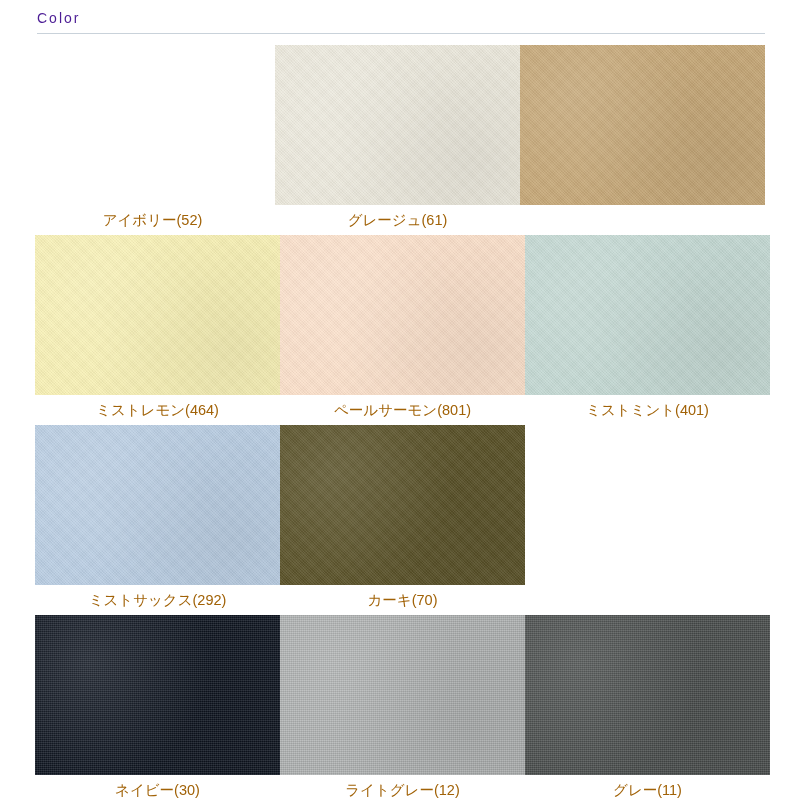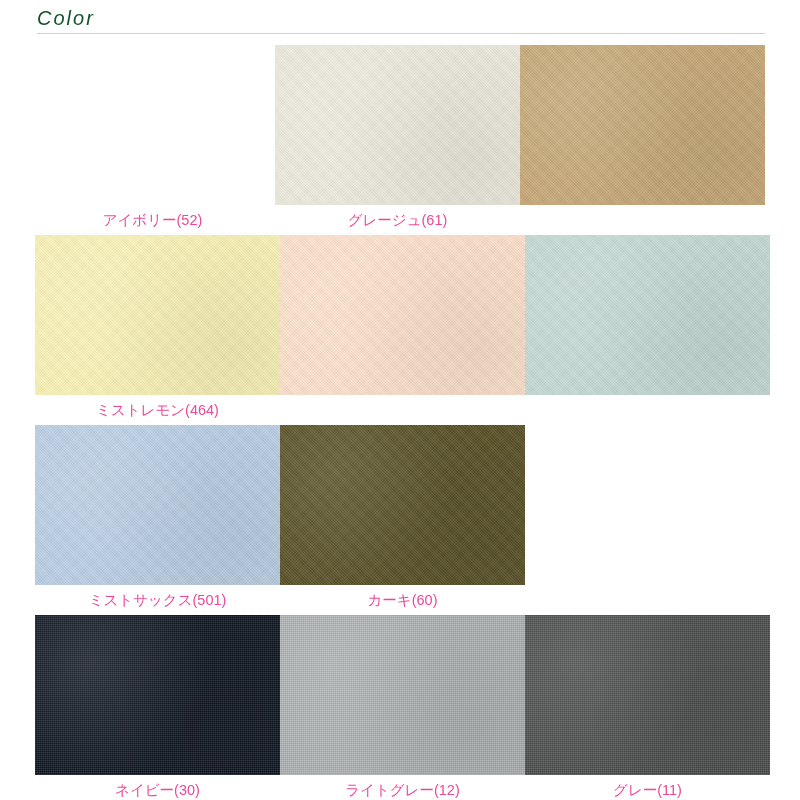--- a/index.html
+++ b/index.html
@@ -28,27 +28,26 @@
     top: 6px;
     width: 728px;
     height: 28px;
     border-bottom: 1px solid #c9d2da;
     box-sizing: border-box;
   }
   .section-title {
     position: absolute;
     left: 0;
     top: 0;
-    font-size: 20px;
+    font-size: 14px;
     letter-spacing: 2.0px;
-    color: #14532d;
+    color: #4c1d95;
     font-weight: 400;
     line-height: 24px;
     white-space: nowrap;
-    font-style: italic;
   }
 
   
   .swatch-grid {
     position: absolute;
     left: 0;
     top: 45px;
     width: 800px;
   }
   .swatch-row {
@@ -100,21 +99,21 @@
   .swatch-chip.heather::before {
     background-image:
       repeating-linear-gradient(0deg, rgba(255,255,255,0.10) 0px, rgba(255,255,255,0.10) 1px, rgba(0,0,0,0.07) 1px, rgba(0,0,0,0.07) 2px),
       repeating-linear-gradient(90deg, rgba(255,255,255,0.07) 0px, rgba(255,255,255,0.07) 1px, rgba(0,0,0,0.055) 1px, rgba(0,0,0,0.055) 2px);
     opacity: 0.9;
   }
 
   .swatch-label {
     text-align: center;
     font-size: 14.5px;
-    color: #ec4899;
+    color: #a16207;
     line-height: 30px;
     height: 30px;
     white-space: nowrap;
     font-family: "Liberation Sans", "DejaVu Sans", sans-serif;
   }
 </style>
 </head>
 <body>
 
 <div class="page">
@@ -137,33 +136,35 @@
           <div class="swatch-label">アイボリー(52)</div>
         </div>
       </div>
       <div class="swatch-row row-2">
         <div class="swatch-cell">
           <div class="swatch-chip" style="background: rgb(248, 241, 182);"></div>
           <div class="swatch-label">ミストレモン(464)</div>
         </div>
         <div class="swatch-cell">
           <div class="swatch-chip" style="background: rgb(251, 224, 203);"></div>
+          <div class="swatch-label">ペールサーモン(801)</div>
         </div>
         <div class="swatch-cell">
           <div class="swatch-chip" style="background: rgb(196, 217, 211);"></div>
+          <div class="swatch-label">ミストミント(401)</div>
         </div>
       </div>
       <div class="swatch-row row-3">
         <div class="swatch-cell">
           <div class="swatch-chip" style="background: rgb(186, 206, 227);"></div>
-          <div class="swatch-label">ミストサックス(501)</div>
+          <div class="swatch-label">ミストサックス(292)</div>
         </div>
         <div class="swatch-cell">
           <div class="swatch-chip" style="background: rgb(90, 82, 41);"></div>
-          <div class="swatch-label">カーキ(60)</div>
+          <div class="swatch-label">カーキ(70)</div>
         </div>
       </div>
       <div class="swatch-row row-4">
         <div class="swatch-cell">
           <div class="swatch-chip heather" style="background: rgb(14, 21, 32);"></div>
           <div class="swatch-label">ネイビー(30)</div>
         </div>
         <div class="swatch-cell">
           <div class="swatch-chip heather" style="background: rgb(176, 179, 179);"></div>
           <div class="swatch-label">ライトグレー(12)</div>

